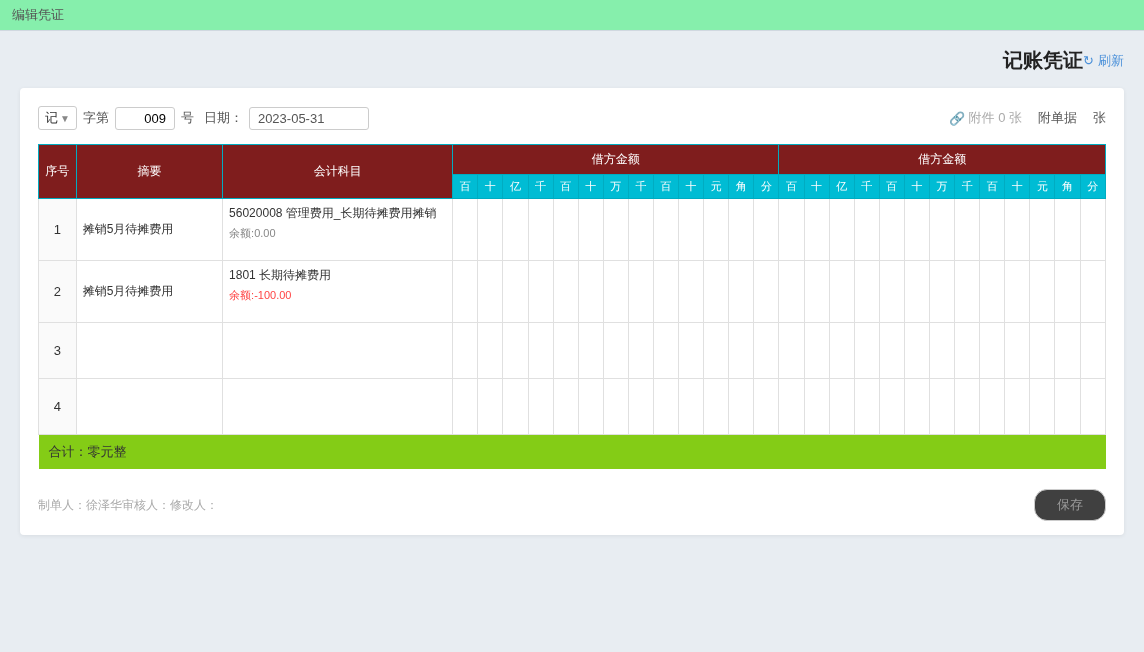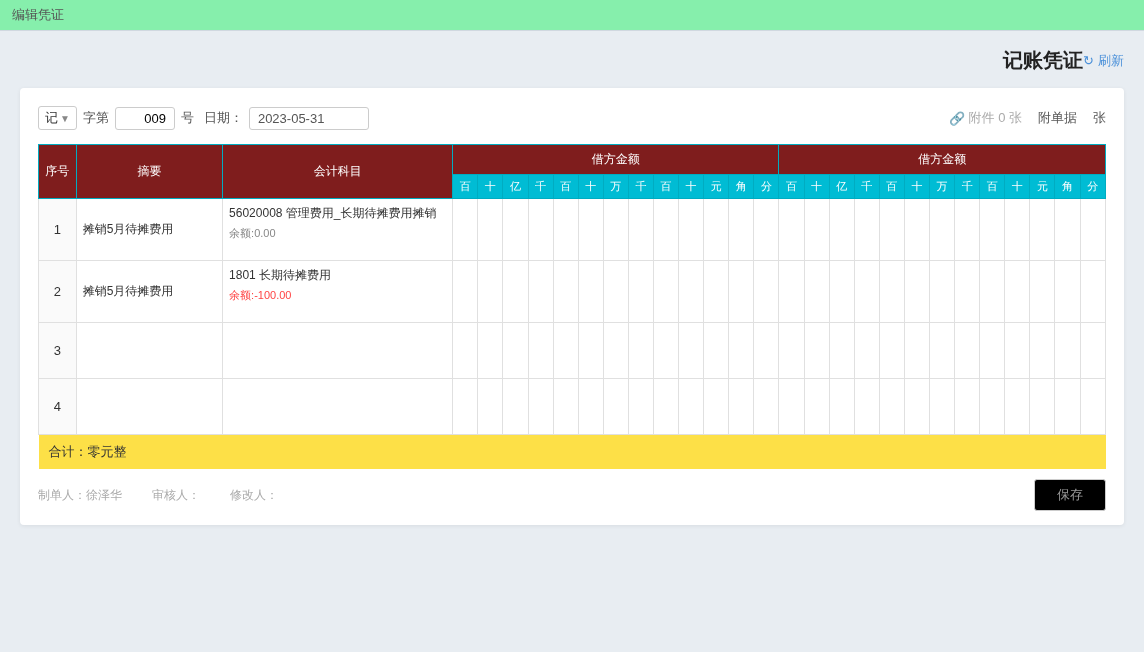--- a/index.html
+++ b/index.html
@@ -182,41 +182,40 @@
       font-size: 11px;
       margin-top: 4px;
     }
     .voucher-table tbody tr td.digit-cell {
       text-align: center;
       font-size: 12px;
       padding: 2px 1px;
       vertical-align: middle;
     }
     .total-row td {
-      background: #fde047;
+      background: #84cc16;
       border-top: 1px solid #ccc;
       padding: 8px 10px;
       font-size: 13px;
       color: #333;
     }
     .footer-row {
       display: flex;
       align-items: center;
-      margin-top: 10px;
-      gap: 30px;
+      margin-top: 20px;
       color: #aaa;
       font-size: 12px;
     }
     .footer-row .maker { color: #aaa; }
     .save-btn {
       margin-left: auto;
-      background: #000000;
+      background: #404040;
       color: #999;
       border: 1px solid #ccc;
-      border-radius: 3px;
+      border-radius: 13px;
       padding: 6px 22px;
       font-size: 13px;
       cursor: not-allowed;
     }
     .row-tall td {
       height: 56px;
     }
     .colspan-debit {
       text-align: center;
     }

